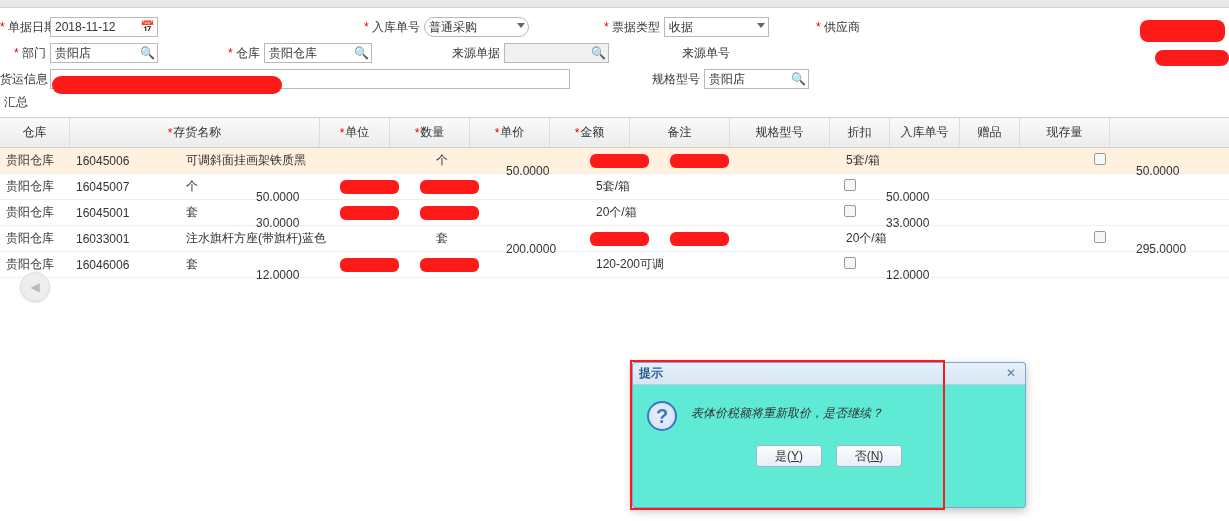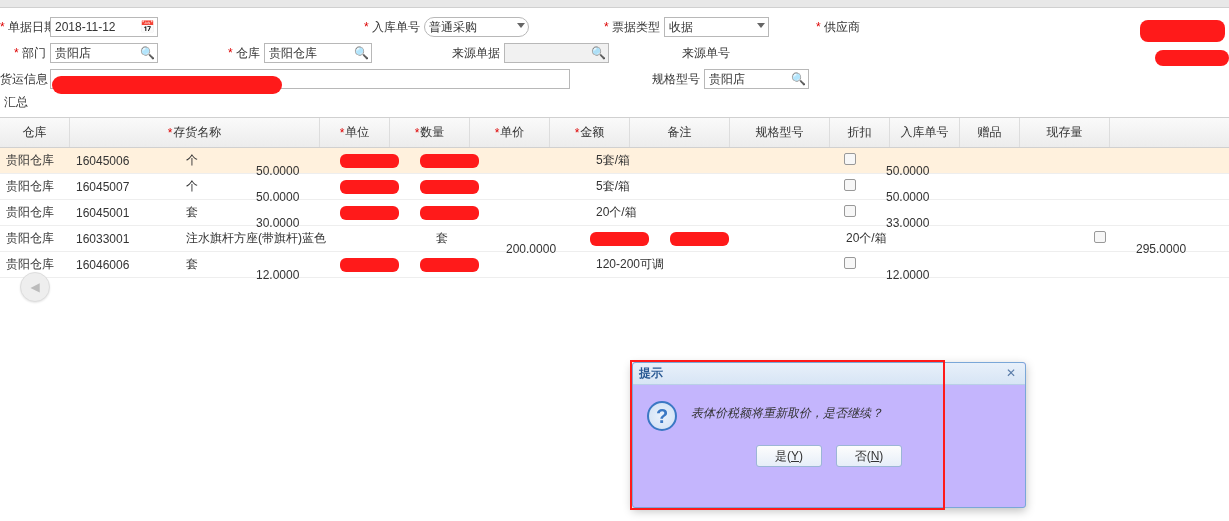--- a/index.html
+++ b/index.html
@@ -22,21 +22,21 @@
 .gh { border-right: 1px solid #ddd; display: flex; align-items: center; justify-content: center; color: #333; }
 .gh.req::before { content: "*"; color: #d00; margin-right: 1px; }
 .grid-body { }
 .gr { display: flex; height: 26px; border-bottom: 1px solid #eee; align-items: center; }
 .gr.sel { background: #fff1dd; }
 .gc { border-right: 1px solid transparent; padding: 0 6px; color: #333; white-space: nowrap; overflow: hidden; text-overflow: ellipsis; }
 .gc.num { text-align: left; margin-top: 21px; }
 .gc.ctr { text-align: center; }
 .chk { width: 12px; height: 12px; border: 1px solid #999; border-radius: 2px; display: inline-block; background: #f7f7f7; }
 .nav-back { position: absolute; left: 20px; top: 272px; width: 30px; height: 30px; border-radius: 50%; background: #eee; border: 1px solid #ddd; display: flex; align-items: center; justify-content: center; color: #bbb; box-shadow: 0 1px 2px rgba(0,0,0,0.1); }
-.dialog-overlay { position: absolute; left: 632px; top: 362px; width: 394px; height: 146px; border: 1px solid #7aa7d8; background: #c4b5fd; box-shadow: 0 3px 10px rgba(0,0,0,0.25); border-radius: 3px; }
+.dialog-overlay { position: absolute; left: 632px; top: 362px; width: 394px; height: 146px; border: 1px solid #7aa7d8; background: #5eead4; box-shadow: 0 3px 10px rgba(0,0,0,0.25); border-radius: 3px; }
 .dialog-title { background: linear-gradient(#e8f0fa,#d7e5f5); height: 22px; display: flex; align-items: center; padding: 0 6px; border-bottom: 1px solid #b9cfe7; border-radius: 3px 3px 0 0; }
 .dialog-title-text { color: #2a5a94; font-weight: bold; flex: 1; }
 .dialog-close { width: 16px; height: 16px; color: #5a7ca8; cursor: pointer; text-align: center; }
 .dialog-body { display: flex; padding: 16px 14px 8px 14px; align-items: flex-start; }
 .dialog-icon { width: 30px; height: 30px; border-radius: 50%; border: 2px solid #3b78c4; color: #3b78c4; display: flex; align-items: center; justify-content: center; font-size: 20px; font-weight: bold; margin-right: 14px; background: radial-gradient(#eaf2fc,#cfe0f4); }
 .dialog-msg { color: #333; padding-top: 4px; font-style: italic; }
 .dialog-buttons { display: flex; justify-content: center; gap: 14px; padding: 6px 0 12px 0; }
 .dlg-btn { min-width: 66px; height: 22px; border: 1px solid #9cb6d6; background: linear-gradient(#fdfdfd,#e6eef8); border-radius: 3px; color: #333; cursor: pointer; }
 .dlg-btn u { text-decoration: underline; }
 .red-border { position: absolute; left: 630px; top: 360px; width: 315px; height: 150px; border: 2px solid #ff1a1a; pointer-events: none; }
@@ -136,20 +136,21 @@
     <div class="gh c-spec">规格型号</div>
     <div class="gh c-disc">折扣</div>
     <div class="gh c-inno">入库单号</div>
     <div class="gh c-gift">赠品</div>
     <div class="gh c-stock">现存量</div>
   </div>
   <div class="grid-body" id="grid-body">
       <div class="gr sel">
         <div class="gc c-wh">贵阳仓库</div>
         <div class="gc c-code">16045006</div>
+        <div class="gc c-name">可调斜面挂画架铁质黑</div>
         <div class="gc c-unit">个</div>
         <div class="gc c-qty num">50.0000</div>
         <div class="gc c-price">
           <div class="cell-red"></div>
         </div>
         <div class="gc c-amt">
           <div class="cell-red"></div>
         </div>
         <div class="gc c-remark"></div>
         <div class="gc c-spec">5套/箱</div>

